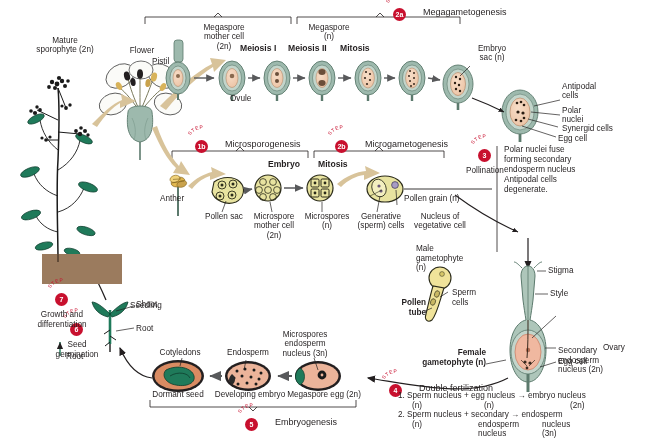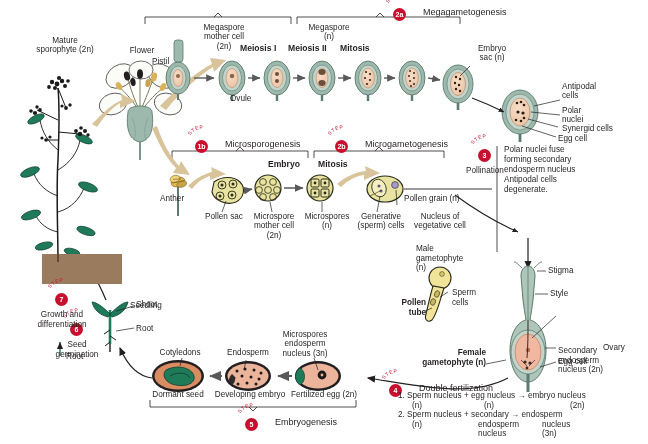--- a/index.html
+++ b/index.html
@@ -629,21 +629,21 @@
 endosperm
 nucleus (2n)</div>
   <div class="lbl" style="left:558px;top:343px;padding-left:45px;">Ovary</div>
   <div class="lbl" style="left:558px;top:357px;">Egg cell</div>
   <div class="lbl r" style="left:396px;top:348px;width:90px;line-height:9.6px;">Female
 gametophyte (n)</div>
 
   <div class="lbl c" style="left:272px;top:330px;width:66px;line-height:9.4px;">Microspores
 endosperm
 nucleus (3n)</div>
-  <div class="lbl c" style="left:286px;top:390px;width:76px;">Fertilized egg (2n)</div>
+  <div class="lbl c" style="left:286px;top:390px;width:76px;">Megaspore egg (2n)</div>
   <div class="lbl c" style="left:216px;top:348px;width:64px;">Endosperm</div>
   <div class="lbl c" style="left:206px;top:390px;width:88px;">Developing embryo</div>
   <div class="lbl c" style="left:146px;top:348px;width:68px;">Cotyledons</div>
   <div class="lbl c" style="left:142px;top:390px;width:72px;">Dormant seed</div>
 
   <div class="lbl" style="left:130px;top:301px;">Seedling</div>
 
   <div class="lbl" style="left:138px;top:303px;opacity:0;"></div>
   <div class="lbl" style="left:136px;top:302px;opacity:0;"></div>
   <div class="lbl" style="left:136px;top:300px;">Shoot</div>

